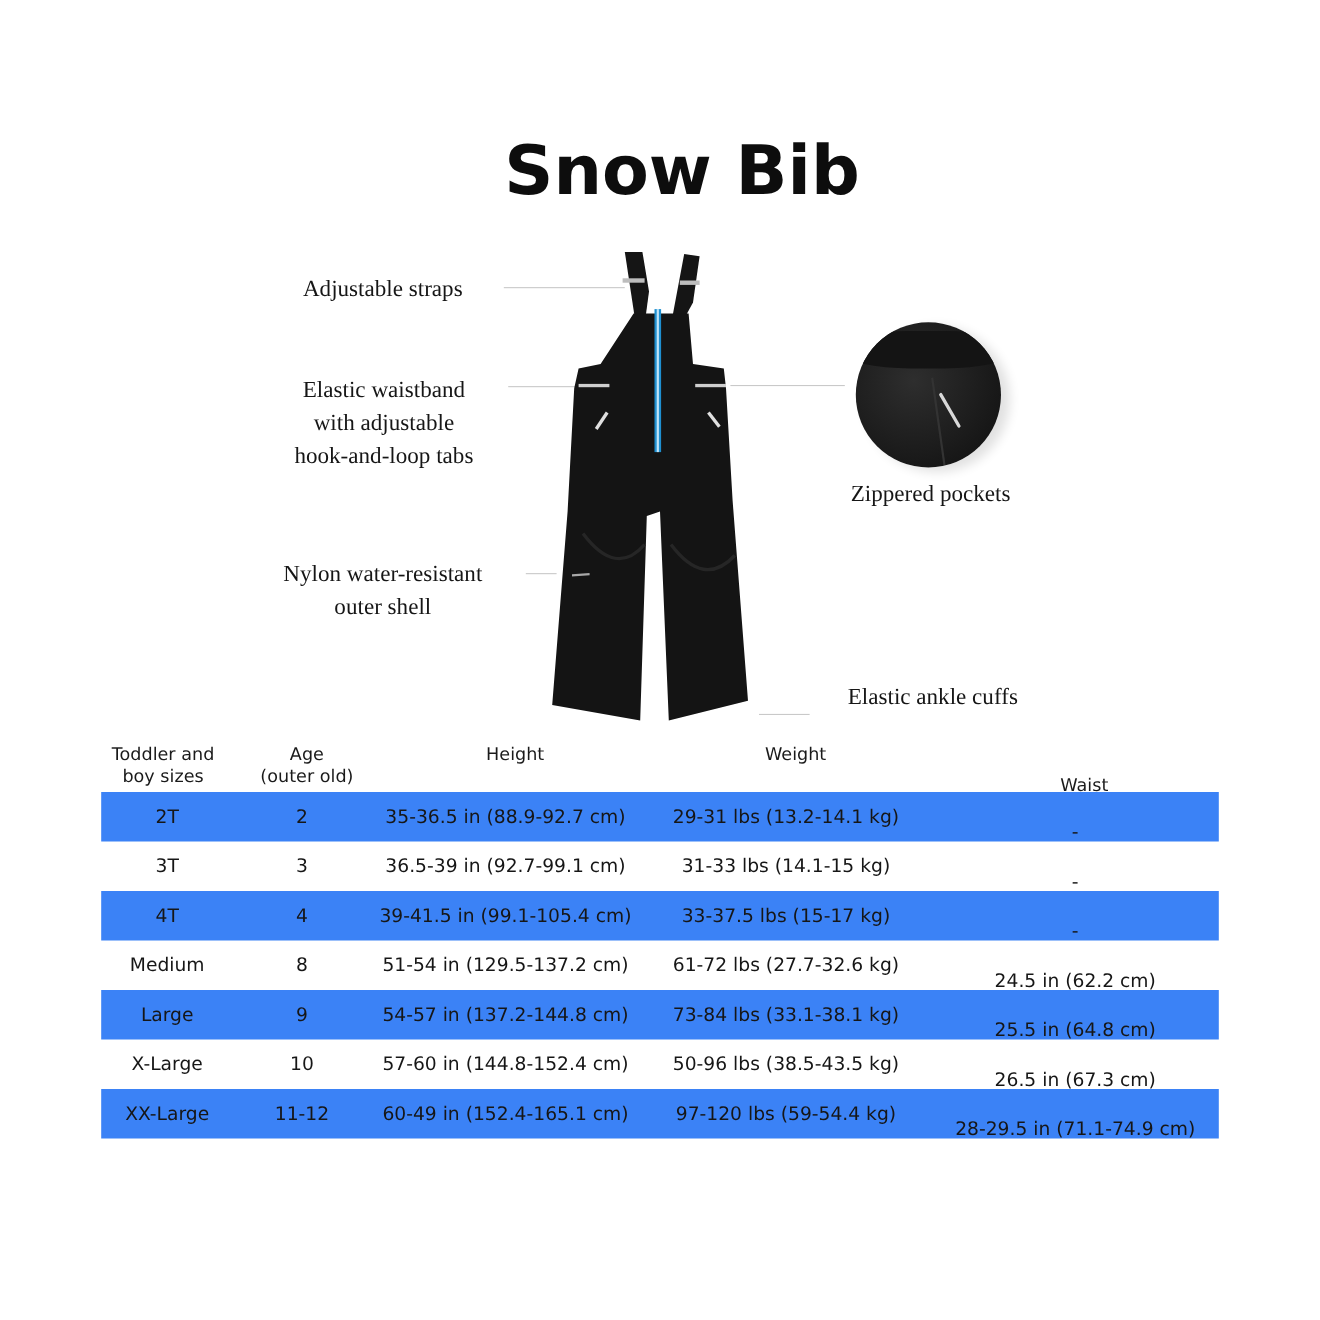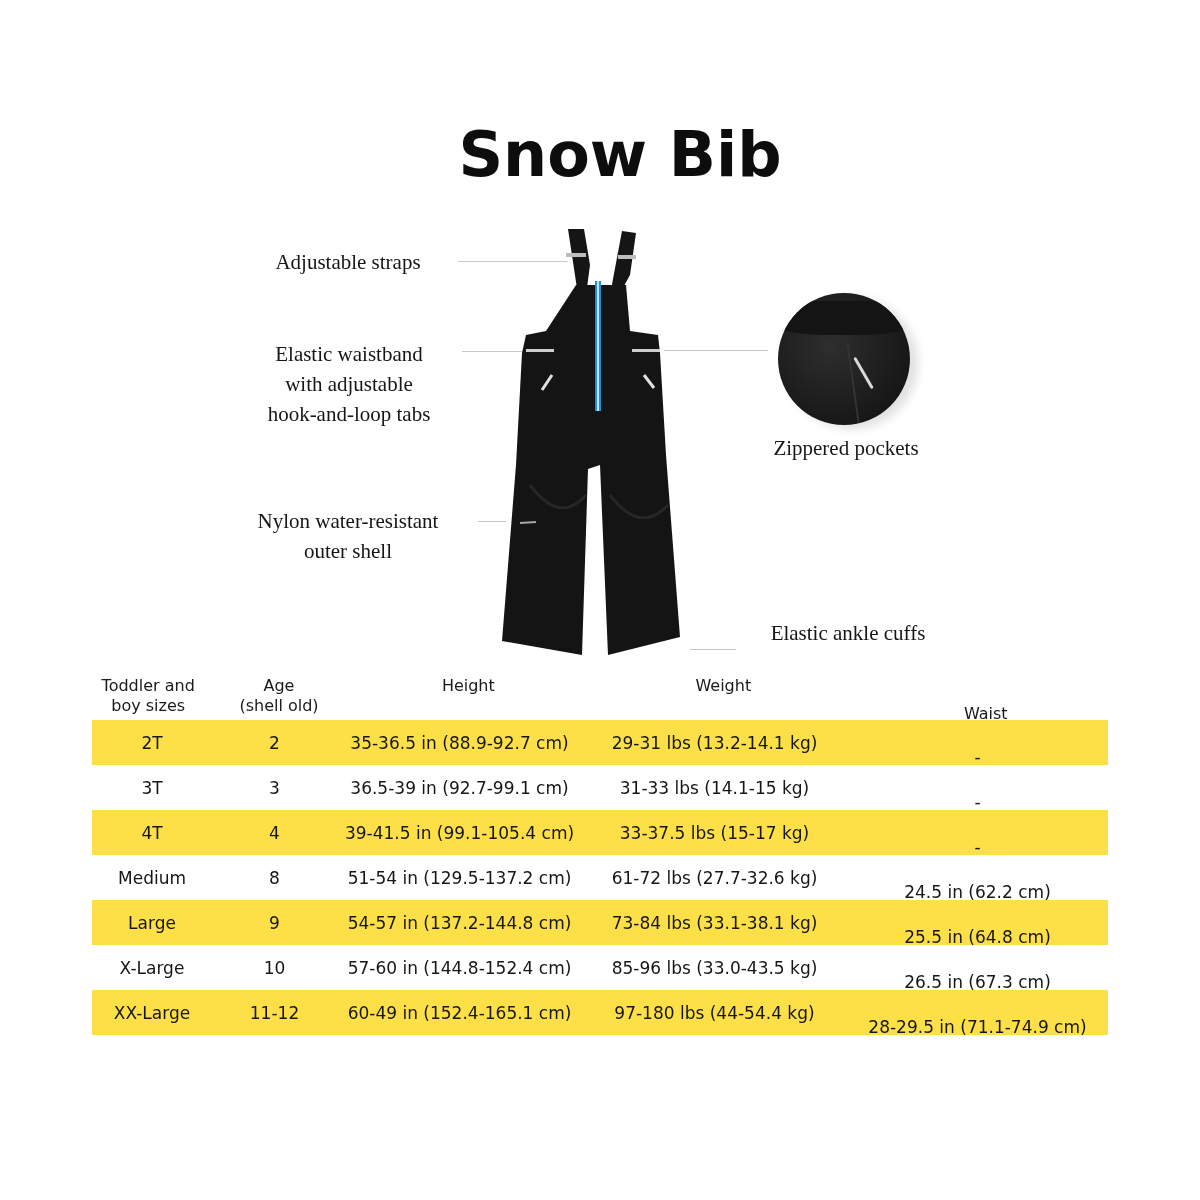--- a/index.html
+++ b/index.html
@@ -26,21 +26,21 @@
     }
     .pocket-zoom .band { position: absolute; left: -10px; top: 8px; width: 150px; height: 34px; background: #141414; border-radius: 40%; }
     .pocket-zoom .zip { position: absolute; left: 84px; top: 62px; width: 3px; height: 36px; background: #d8d8d8; transform: rotate(-30deg); border-radius: 2px; }
     .pocket-zoom .seam { position: absolute; left: 74px; top: 50px; width: 2px; height: 80px; background: #333; transform: rotate(-8deg); }
 
     
     .size-table { position: absolute; left: 92px; top: 676px; width: 1016px; }
     .thead { display: flex; height: 44px; align-items: flex-start; padding-bottom: 2px; gap: 16px; }
     .th { font-size: 16px; line-height: 20px; text-align: center; color: #1a1a1a; }
     .row { display: flex; height: 45px; align-items: center; }
-    .row.shaded { background: #fde047; }
+    .row.shaded { background: #3b82f6; }
     .td { font-size: 17px; text-align: center; color: #161616; white-space: nowrap; }
     .c0 { width: 120px; }
     .c1 { width: 125px; }
     .c2 { width: 245px; }
     .c3 { width: 265px; }
     .c4 { width: 261px; margin-top: 28px; }
   </style>
 </head>
 <body>
 
@@ -104,21 +104,21 @@
 </div>
 
 <div class="size-table">
   <div class="thead">
     <div class="th c0">
       <div>Toddler and</div>
       <div>boy sizes</div>
     </div>
     <div class="th c1">
       <div>Age</div>
-      <div>(shell old)</div>
+      <div>(outer old)</div>
     </div>
     <div class="th c2">Height</div>
     <div class="th c3">Weight</div>
     <div class="th c4">Waist</div>
   </div>
 
   <div class="row shaded">
     <div class="td c0">2T</div>
     <div class="td c1">2</div>
     <div class="td c2">35-36.5 in (88.9-92.7 cm)</div>
@@ -150,23 +150,23 @@
     <div class="td c0">Large</div>
     <div class="td c1">9</div>
     <div class="td c2">54-57 in (137.2-144.8 cm)</div>
     <div class="td c3">73-84 lbs (33.1-38.1 kg)</div>
     <div class="td c4">25.5 in (64.8 cm)</div>
   </div>
   <div class="row">
     <div class="td c0">X-Large</div>
     <div class="td c1">10</div>
     <div class="td c2">57-60 in (144.8-152.4 cm)</div>
-    <div class="td c3">85-96 lbs (33.0-43.5 kg)</div>
+    <div class="td c3">50-96 lbs (38.5-43.5 kg)</div>
     <div class="td c4">26.5 in (67.3 cm)</div>
   </div>
   <div class="row shaded">
     <div class="td c0">XX-Large</div>
     <div class="td c1">11-12</div>
     <div class="td c2">60-49 in (152.4-165.1 cm)</div>
-    <div class="td c3">97-180 lbs (44-54.4 kg)</div>
+    <div class="td c3">97-120 lbs (59-54.4 kg)</div>
     <div class="td c4">28-29.5 in (71.1-74.9 cm)</div>
   </div>
 </div>
 
 </body></html>

